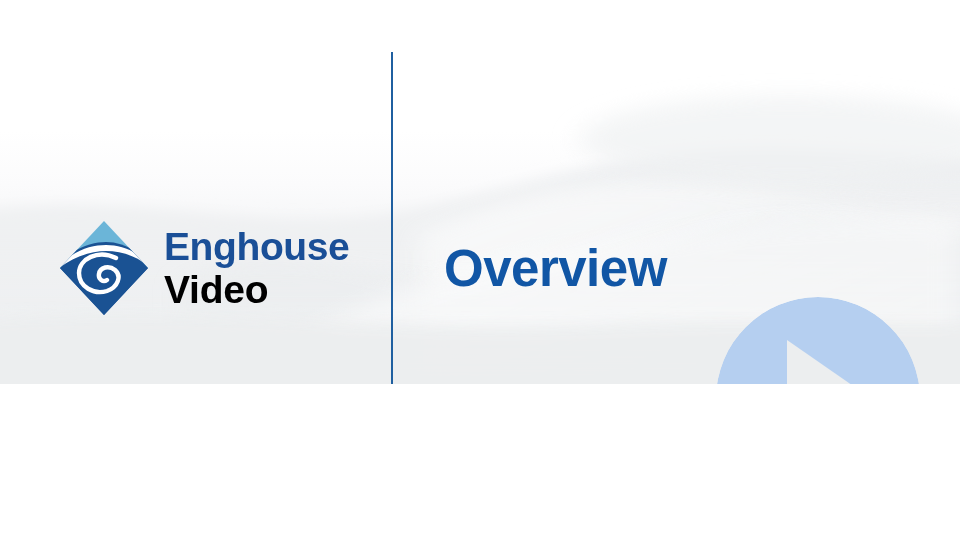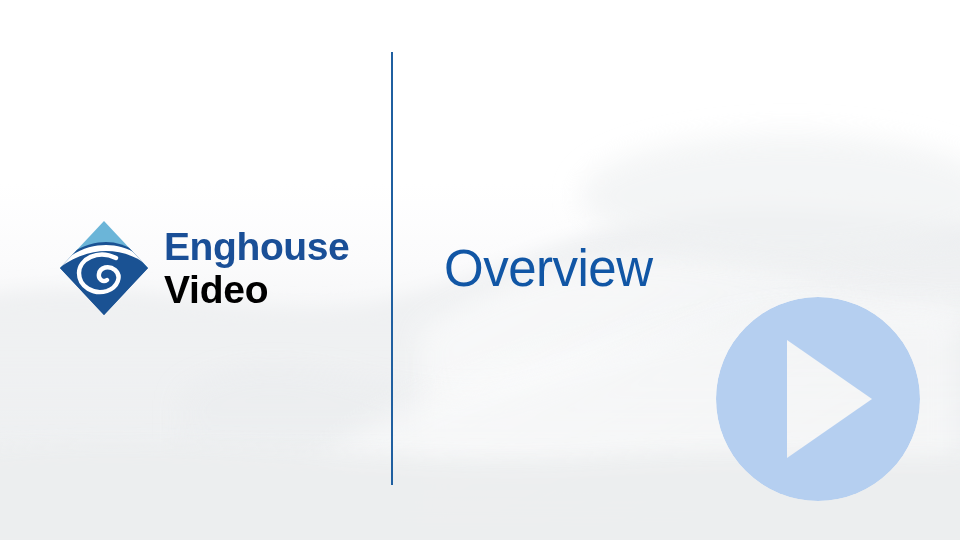--- a/index.html
+++ b/index.html
@@ -8,21 +8,21 @@
     padding: 0;
     background: #ffffff;
   }
   body {
     font-family: "Liberation Sans", sans-serif;
   }
 
   #slide {
     position: relative;
     width: 960px;
-    height: 540px;
+    height: 384px;
     overflow: hidden;
     background: #ffffff;
   }
 
   
   .bg-base {
     position: absolute;
     inset: 0;
     background:
       linear-gradient(to bottom,
@@ -89,21 +89,21 @@
     display: block;
     margin-top: 4px;
   }
 
   
   .slide-title {
     position: absolute;
     left: 444px;
     top: 243px;
     font-family: "Liberation Sans", sans-serif;
-    font-weight: normal;
+    font-weight: bold;
     font-size: 51px;
     letter-spacing: -0.5px;
     color: #1156A5;
     line-height: 1;
     white-space: nowrap;
   }
 
   
   .play-button {
     position: absolute;

